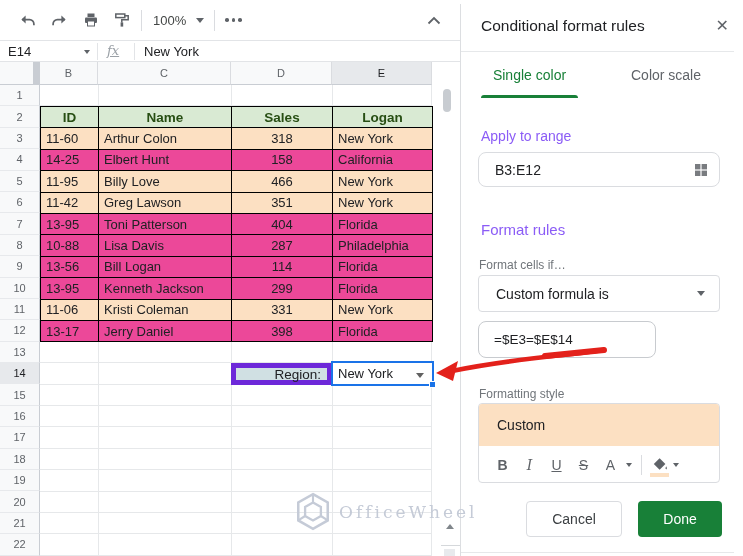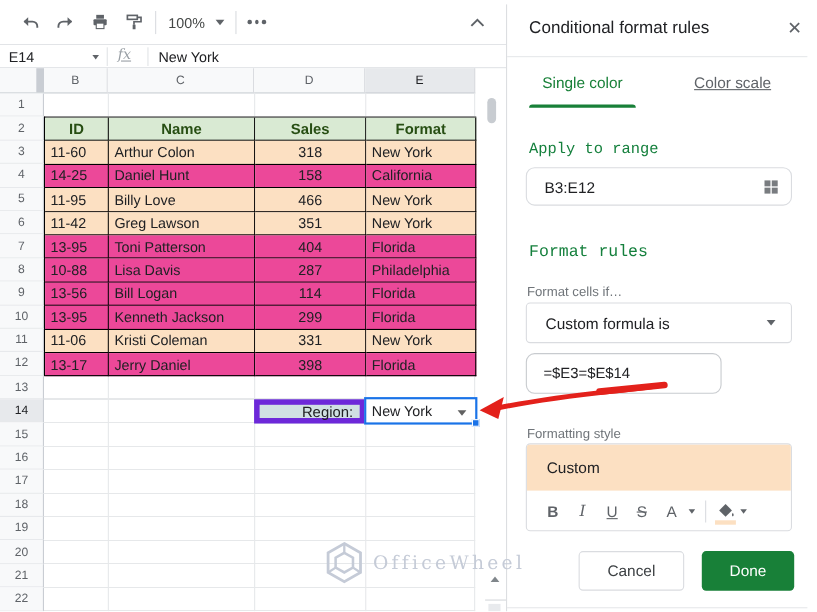--- a/index.html
+++ b/index.html
@@ -73,23 +73,23 @@
   #scroll-part{left:444px;top:549px;width:11px;height:7px;background:#e8eaed;}
 
   
   #panel{left:460px;top:4px;width:283px;height:556px;background:#fff;border-left:1px solid #dcdee1;}
   #panel-title{position:absolute;left:20px;top:13px;font-size:15.5px;font-weight:500;color:#202124;}
   #panel-close{position:absolute;right:14px;top:12px;font-size:16px;color:#5f6368;cursor:pointer;}
   .pdivider{position:absolute;left:0;right:0;height:1px;background:#e6e8ea;}
   .tab{position:absolute;top:48px;height:46px;display:flex;align-items:center;justify-content:center;
        font-size:14px;font-weight:500;cursor:pointer;}
   #tab-single{left:20px;width:97px;color:var(--green);}
-  #tab-scale{left:150px;width:110px;color:#5f6368;font-weight:400;text-decoration:underline;}
+  #tab-scale{left:150px;width:110px;color:#5f6368;font-weight:400;}
   #tab-underline{position:absolute;left:20px;top:91px;width:97px;height:3px;background:var(--green);border-radius:3px 3px 0 0;}
-  .sec-label{position:absolute;font-size:14px;font-weight:500;color:#15803d;font-family:Liberation Mono, monospace;}
+  .sec-label{position:absolute;font-size:14px;font-weight:500;color:#8b5cf6;}
   .small-label{position:absolute;font-size:12px;color:#70757a;}
   .inputbox{position:absolute;left:17px;width:242px;background:#fff;border:1px solid #dadce0;
        display:flex;align-items:center;font-size:14px;color:#202124;}
   #range-box{top:148px;height:35px;border-radius:8px;padding-left:16px;}
   #cond-box{top:271px;height:37px;border-radius:4px;padding-left:17px;cursor:pointer;}
   #cond-box .caret{position:absolute;right:14px;}
   #formula-box{top:317px;height:37px;width:178px;border-radius:8px;border-color:#c8cbcf;padding-left:15px;font-size:13.5px;}
   #grid-icon{position:absolute;right:11px;top:10px;cursor:pointer;}
 
   #style-box{position:absolute;left:17px;top:399px;width:242px;height:80px;border:1px solid #dadce0;border-radius:4px;overflow:hidden;}
@@ -221,27 +221,27 @@
       <path d="M18 10 L25.5 14.2 V22.8 L18 27 L10.5 22.8 V14.2 Z" fill="none" stroke="#c5cbd7" stroke-width="2.2"></path>
       <path d="M18 10 L18 2 M25.5 22.8 L32 27 M10.5 22.8 L4 27" stroke="#c5cbd7" stroke-width="2"></path>
     </svg>
     <span id="wm-text">OfficeWheel</span>
   </div>
 
   <div id="datatable" class="abs">
       <div class="cell th">ID</div>
       <div class="cell th">Name</div>
       <div class="cell th">Sales</div>
-      <div class="cell th">Format</div>
+      <div class="cell th">Logan</div>
       <div class="cell hl">11-60</div>
       <div class="cell hl">Arthur Colon</div>
       <div class="cell center hl">318</div>
       <div class="cell hl">New York</div>
       <div class="cell">14-25</div>
-      <div class="cell">Daniel Hunt</div>
+      <div class="cell">Elbert Hunt</div>
       <div class="cell center">158</div>
       <div class="cell">California</div>
       <div class="cell hl">11-95</div>
       <div class="cell hl">Billy Love</div>
       <div class="cell center hl">466</div>
       <div class="cell hl">New York</div>
       <div class="cell hl">11-42</div>
       <div class="cell hl">Greg Lawson</div>
       <div class="cell center hl">351</div>
       <div class="cell hl">New York</div>

